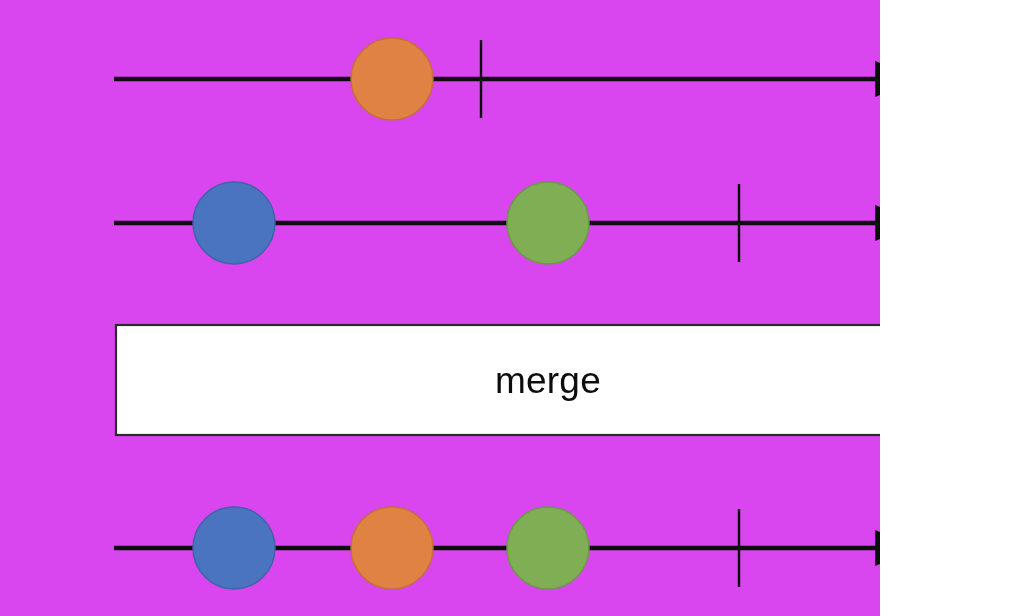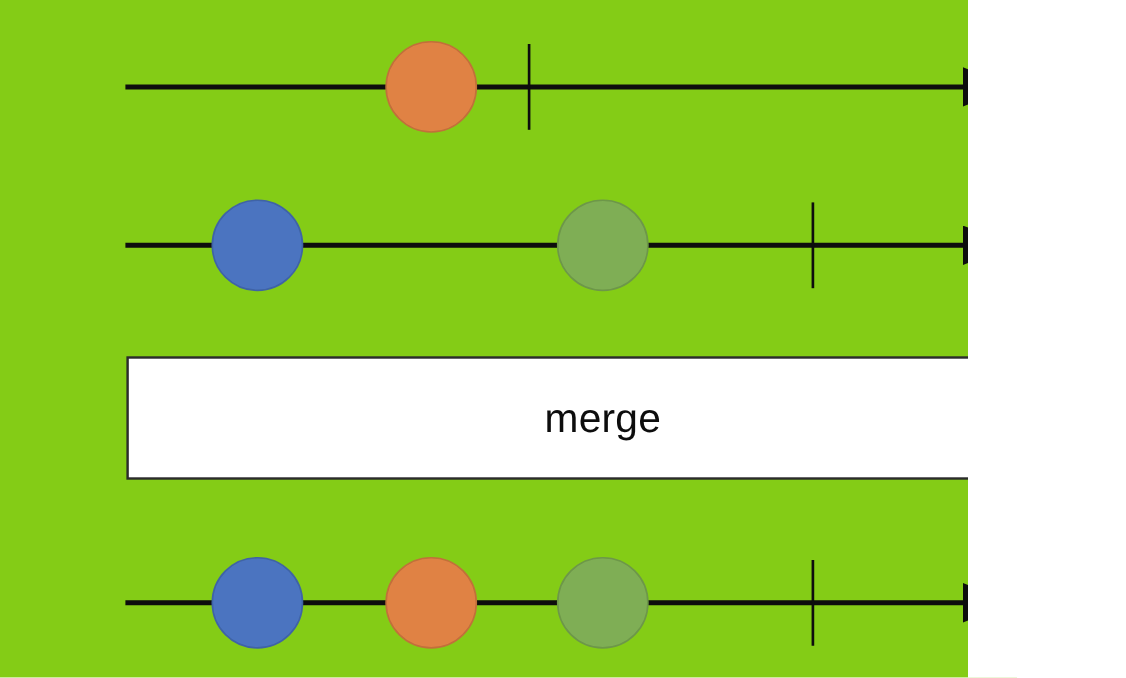--- a/index.html
+++ b/index.html
@@ -7,21 +7,21 @@
     padding: 0;
     background: #ffffff;
   }
   body {
     font-family: "Liberation Sans", sans-serif;
   }
   #canvas {
     position: relative;
     width: 880px;
     height: 616px;
-    background: #84cc16;
+    background: #d946ef;
     overflow: hidden;
   }
   #diagram-svg {
     position: absolute;
     left: 0;
     top: 0;
     width: 1024px;
     height: 616px;
     display: block;
   }

